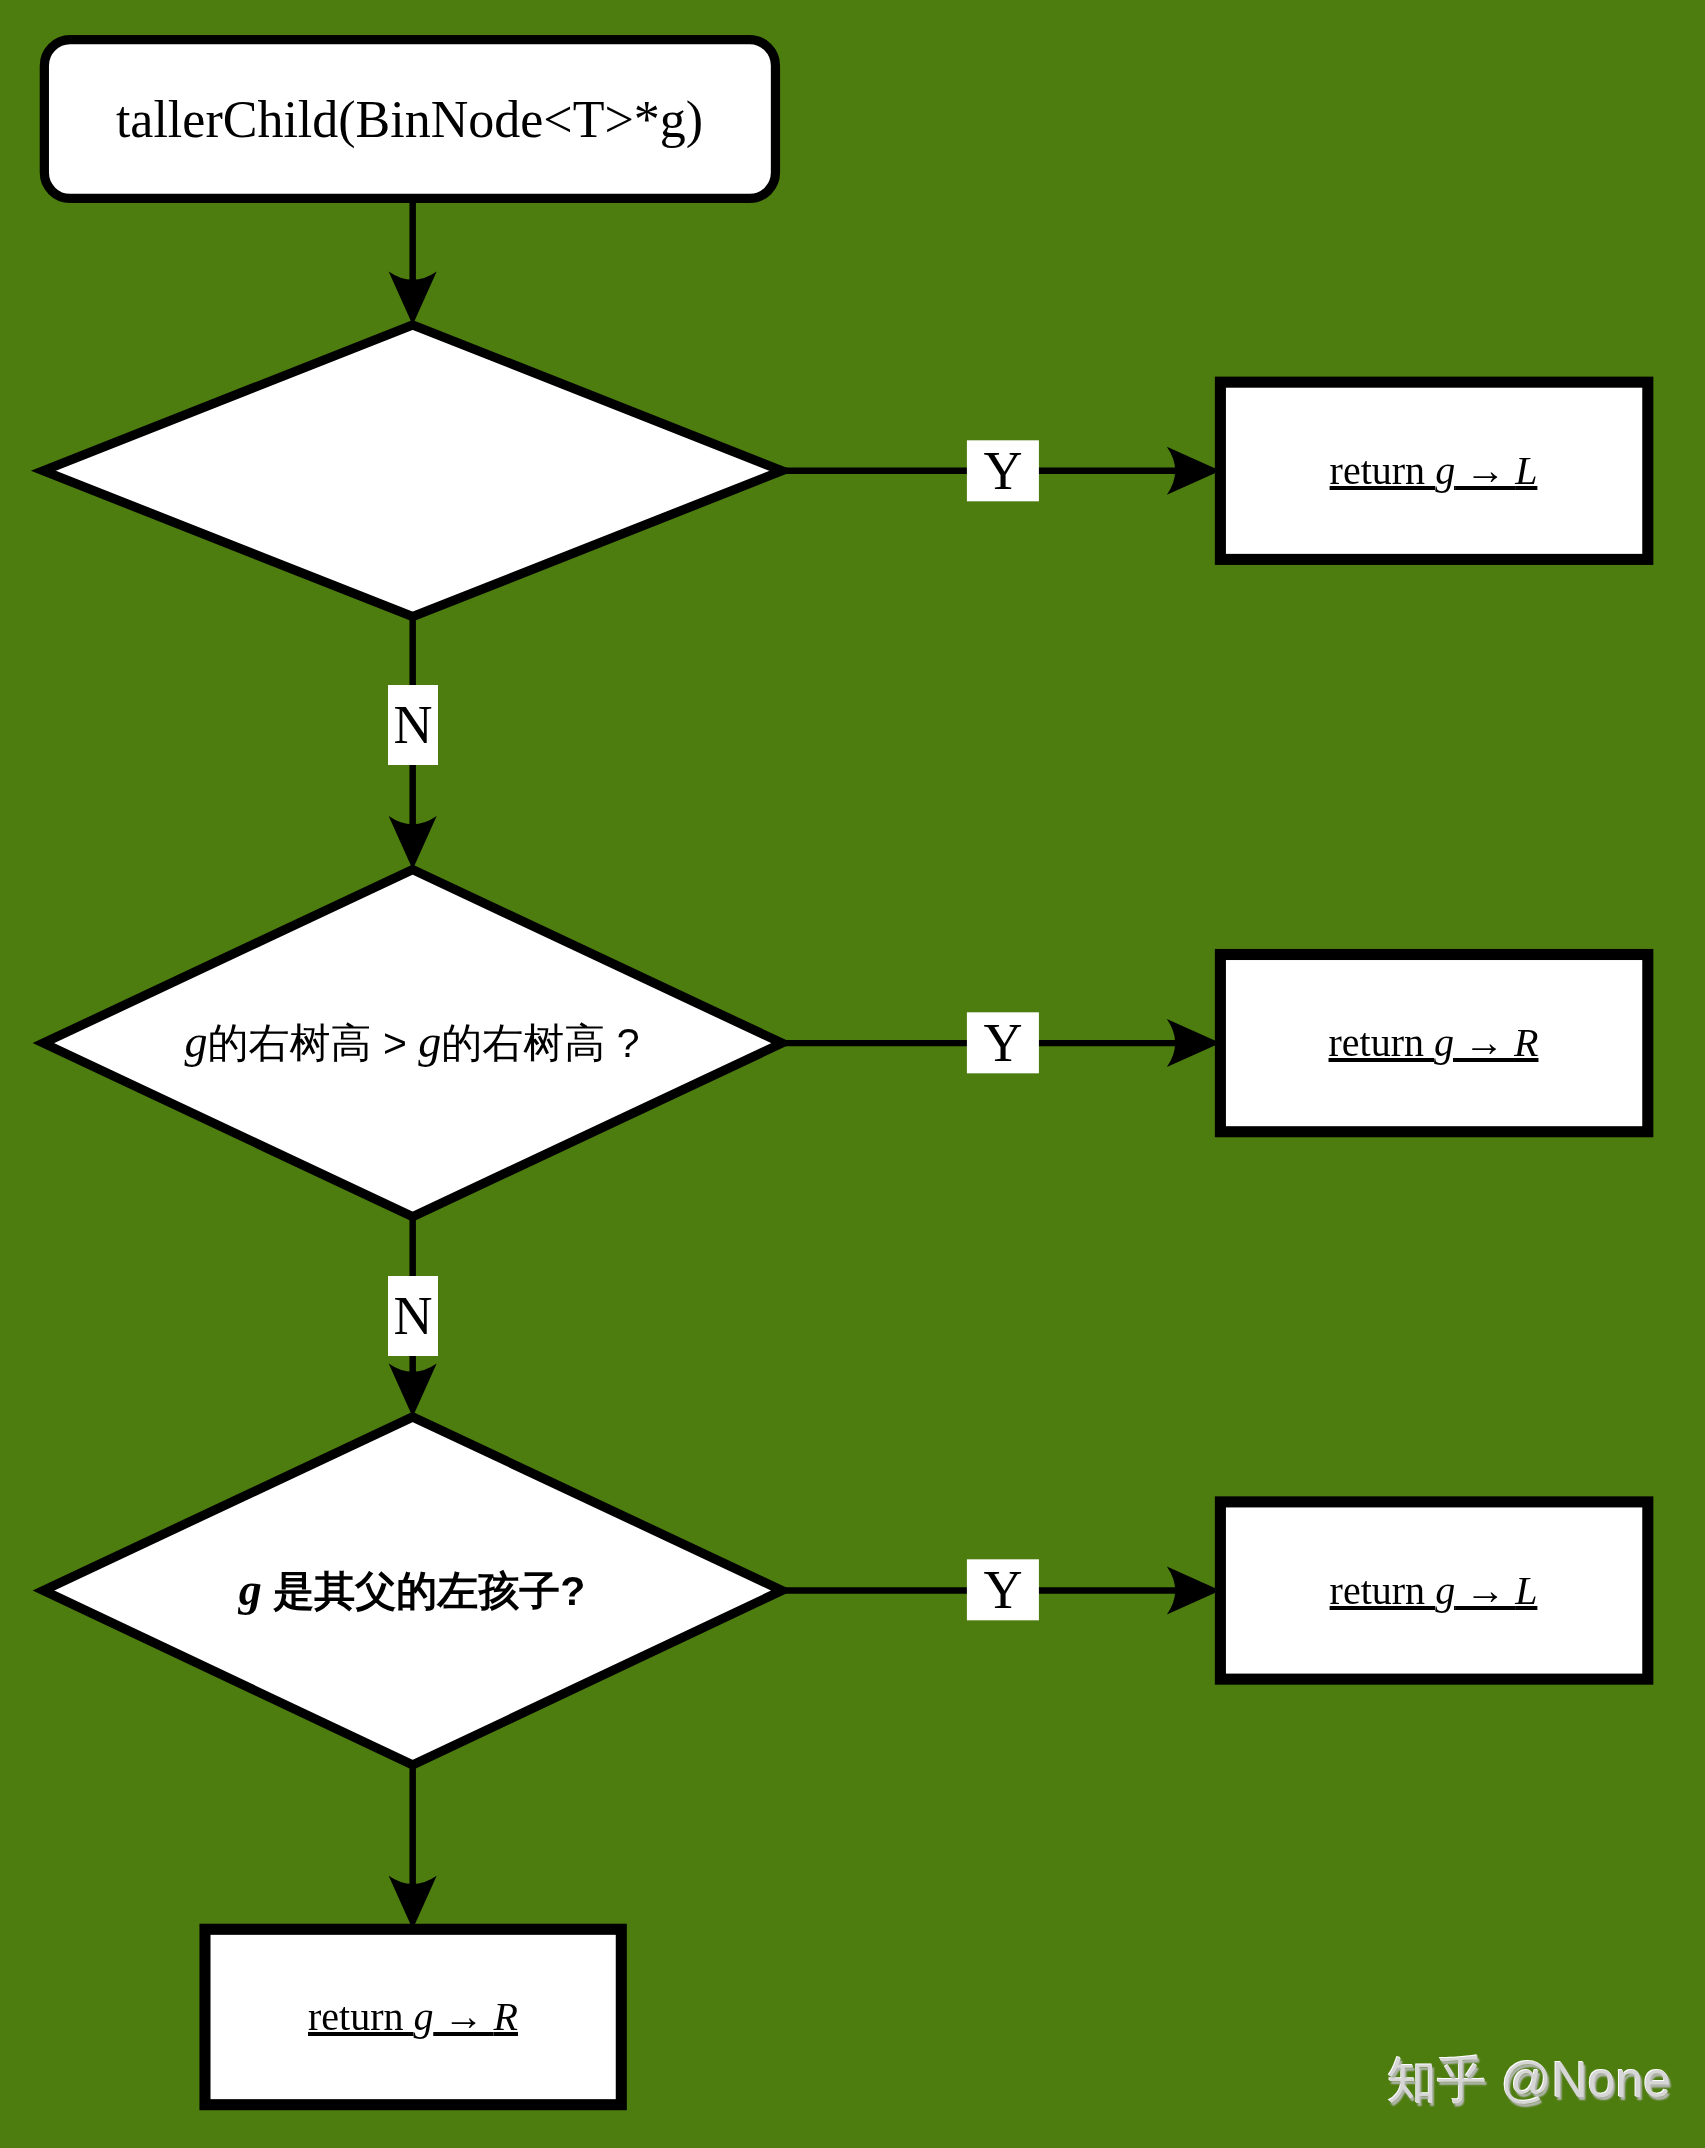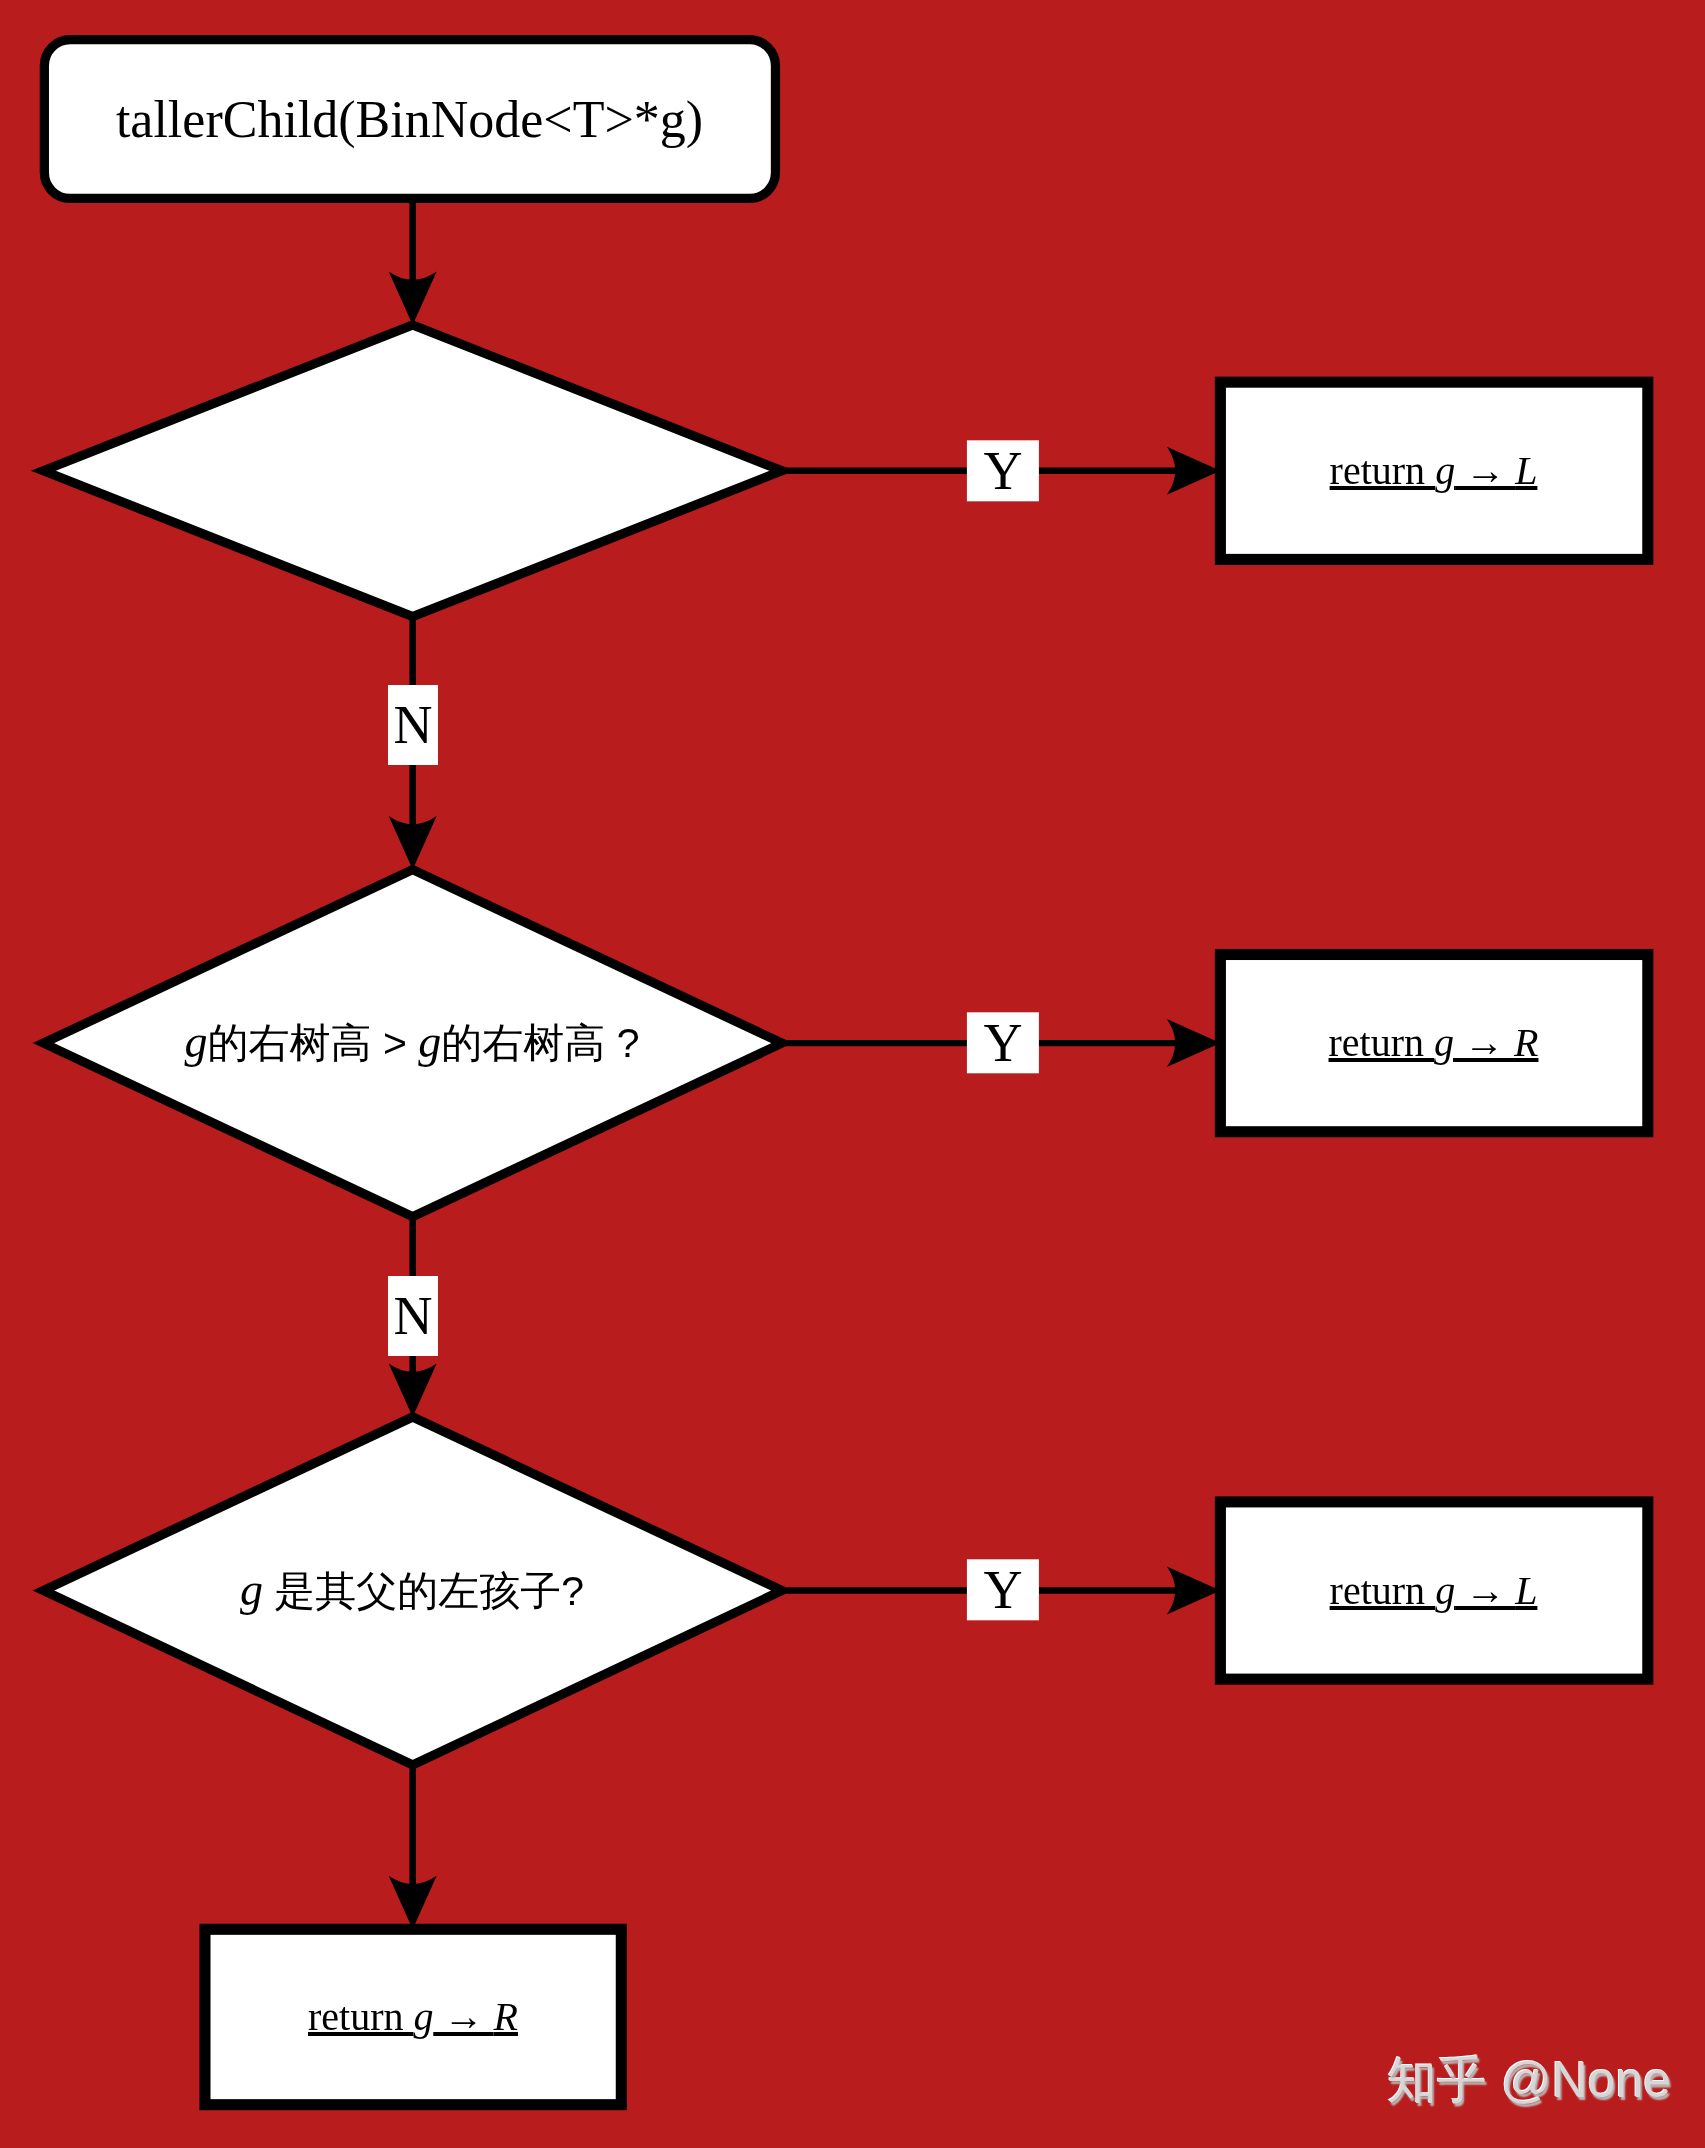--- a/index.html
+++ b/index.html
@@ -1,20 +1,20 @@
 <!DOCTYPE html>
 <html style="font-size:14.8px"><head>
 <meta charset="utf-8">
 <style>
   html, body { margin: 0; padding: 0; background: #ffffff; }
   #canvas {
     position: relative;
     width: 1706px;
     height: 2149px;
-    background: #b91c1c;
+    background: #4d7c0f;
     overflow: hidden;
     font-family: "Liberation Serif", serif;
   }
   #shapes { position: absolute; left: 0; top: 0; }
 
   .lbl {
     position: absolute;
     display: flex;
     align-items: center;
     justify-content: center;
@@ -95,21 +95,21 @@
 
   <div class="lbl" style="left:44px; top:40px; width:731px; height:159px;">
     <div class="tx start-tx">tallerChild(BinNode&lt;T&gt;*g)</div>
   </div>
 
 
   <div class="lbl" style="left:55px; top:914px; width:714px; height:258px;">
     <div class="tx"><span class="v">g</span><span class="c">的右树高 &gt; </span><span class="v">g</span><span class="c">的右树高 ?</span></div>
   </div>
 
-  <div class="lbl" style="left:55px; top:1449px; width:714px; height:284px;">
+  <div class="lbl" style="left:55px; top:1449px; width:714px; height:284px;font-weight:bold;">
     <div class="tx"><span class="v">g</span><span class="c"> 是其父的左孩子?</span><span class="v"></span><span class="c"></span></div>
   </div>
 
   <div class="lbl ret" style="left:1220px; top:382px; width:427px; height:177px;">
     <div class="tx"><span class="kw">return </span><span class="vv">g</span><span class="ar"> → </span><span class="vv">L</span></div>
   </div>
 
   <div class="lbl ret" style="left:1220px; top:954px; width:427px; height:177px;">
     <div class="tx"><span class="kw">return </span><span class="vv">g</span><span class="ar"> → </span><span class="vv">R</span></div>
   </div>

